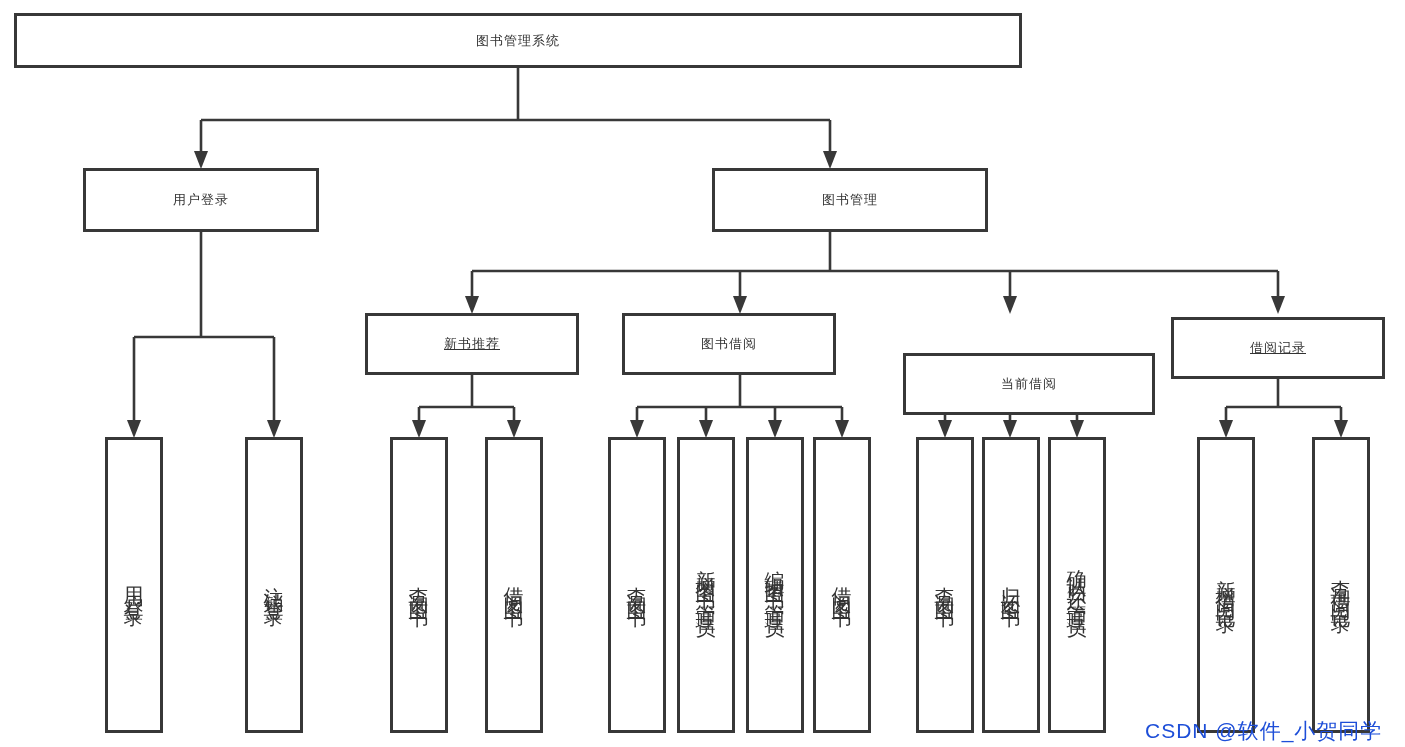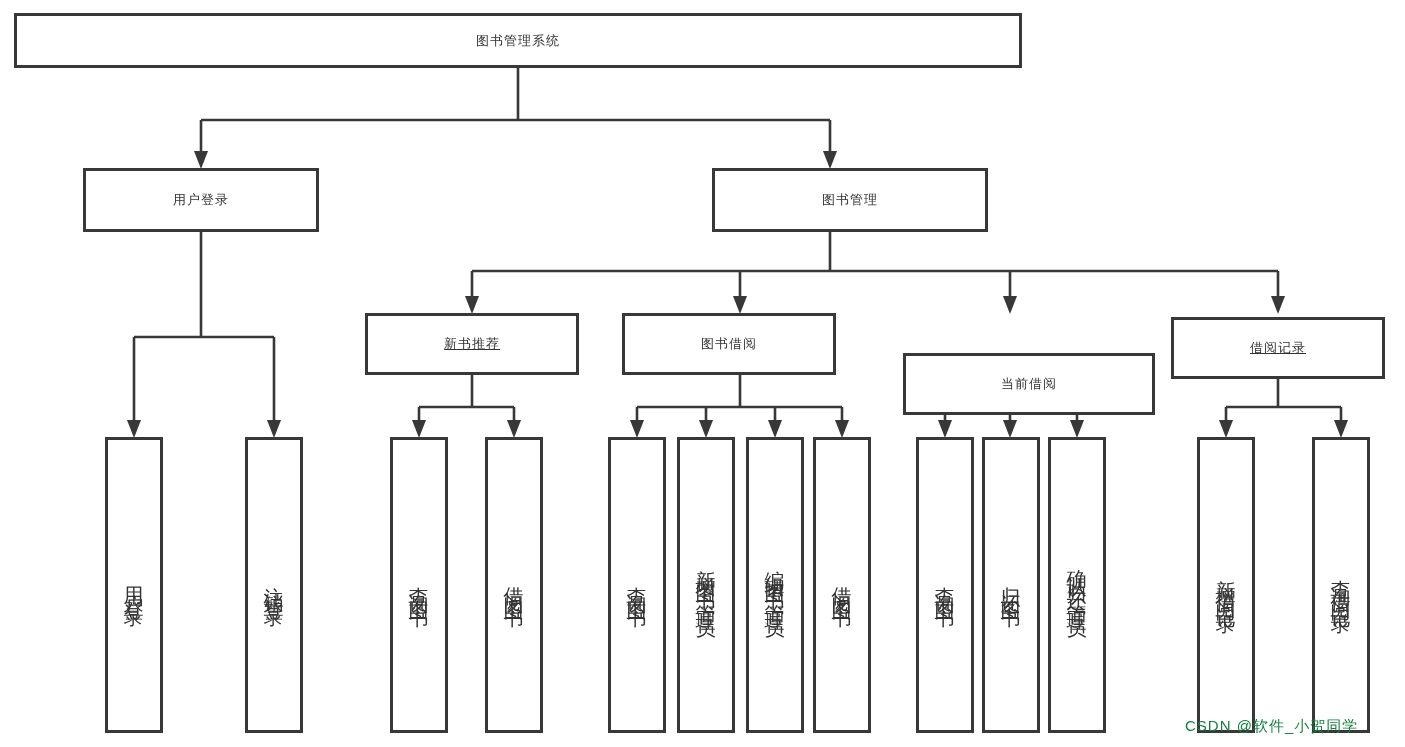--- a/index.html
+++ b/index.html
@@ -30,24 +30,24 @@
     text-align: center;
   }
   .node.vert {
     writing-mode: vertical-rl;
     letter-spacing: 7px;
     font-size: 20px;
     line-height: 1;
   }
   #watermark {
     position: absolute;
-    left: 1185px;
+    left: 1145px;
     top: 717px;
-    font-size: 15px;
-    color: #15803d;
+    font-size: 21px;
+    color: #1d4ed8;
     letter-spacing: 1px;
     white-space: nowrap;
   }
 </style>
 </head>
 <body>
 
 <div id="canvas">
 
   <svg id="wires" viewBox="0 0 1405 747" xmlns="http://www.w3.org/2000/svg">

